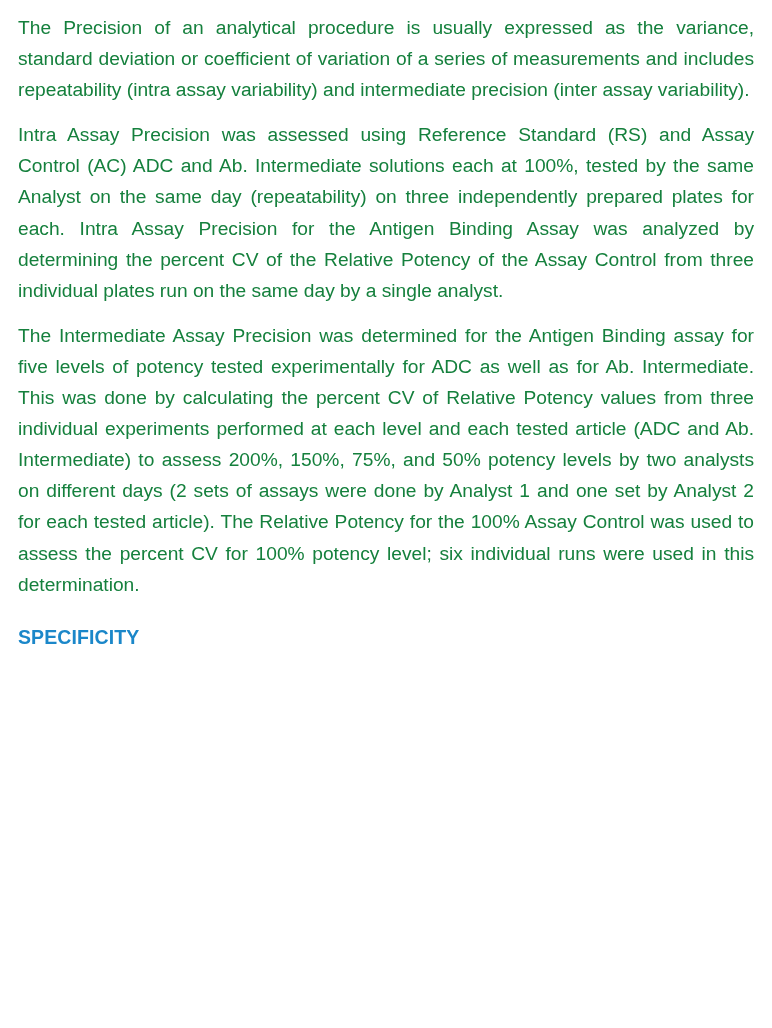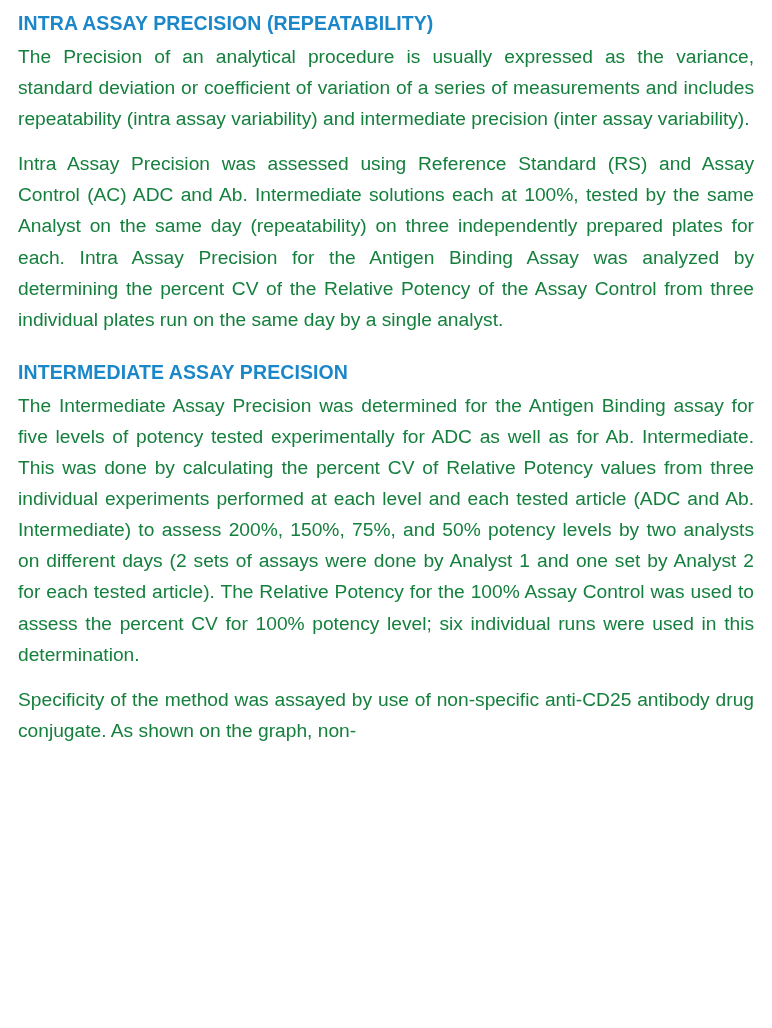--- a/index.html
+++ b/index.html
@@ -42,26 +42,24 @@
   }
   p.body-text.last {
     margin-bottom: 0;
   }
 </style>
 </head>
 <body>
 
 <div class="page">
 
-  <h2 class="section-heading">INTRA ASSAY PRECISION (REPEATABILITY)</h2>
 
   <p class="body-text">The Precision of an analytical procedure is usually expressed as the variance, standard deviation or coefficient of variation of a series of measurements and includes repeatability (intra assay variability) and intermediate precision (inter assay variability).</p>
 
   <p class="body-text">Intra Assay Precision was assessed using Reference Standard (RS) and Assay Control (AC) ADC and Ab. Intermediate solutions each at 100%, tested by the same Analyst on the same day (repeatability) on three independently prepared plates for each. Intra Assay Precision for the Antigen Binding Assay was analyzed by determining the percent CV of the Relative Potency of the Assay Control from three individual plates run on the same day by a single analyst.</p>
 
-  <h2 class="section-heading spaced">INTERMEDIATE ASSAY PRECISION</h2>
 
   <p class="body-text">The Intermediate Assay Precision was determined for the Antigen Binding assay for five levels of potency tested experimentally for ADC as well as for Ab. Intermediate. This was done by calculating the percent CV of Relative Potency values from three individual experiments performed at each level and each tested article (ADC and Ab. Intermediate) to assess 200%, 150%, 75%, and 50% potency levels by two analysts on different days (2 sets of assays were done by Analyst 1 and one set by Analyst 2 for each tested article). The Relative Potency for the 100% Assay Control was used to assess the percent CV for 100% potency level; six individual runs were used in this determination.</p>
 
+  <h2 class="section-heading spaced">SPECIFICITY</h2>
 
-  <p class="body-text last">Specificity of the method was assayed by use of non-specific anti-CD25 antibody drug conjugate. As shown on the graph, non-</p>
 
 </div>
 
 </body></html>

